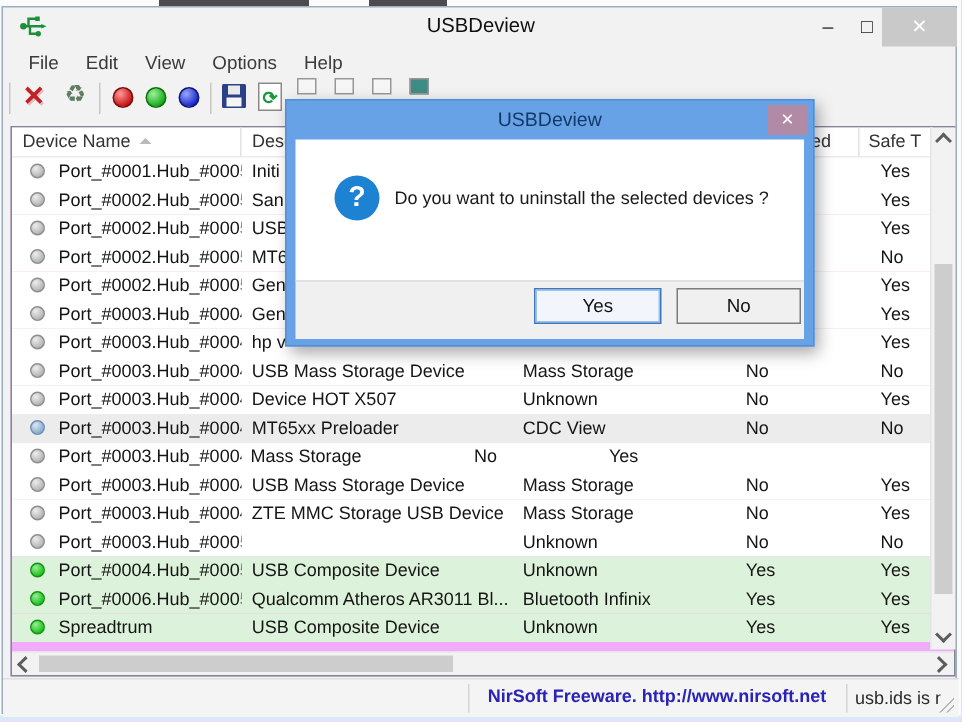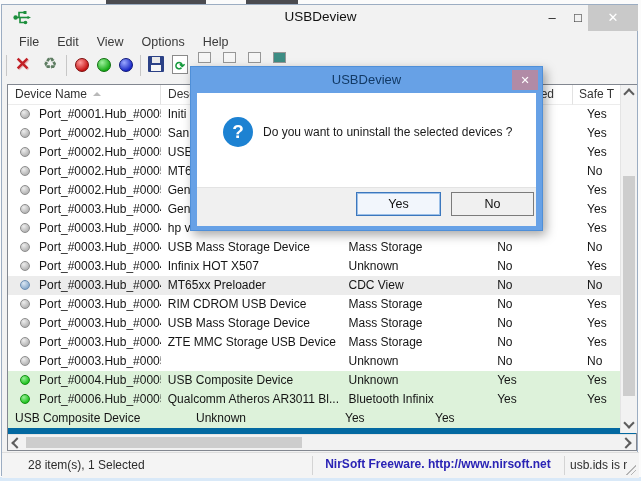--- a/index.html
+++ b/index.html
@@ -37,21 +37,21 @@
   .dot-blue3d{background:radial-gradient(circle at 35% 30%, #9aa8ff, #1423c4 75%);border:1px solid #0d1679;}
   .floppy{position:absolute;top:56px;width:16px;height:16px;background:#2b4186;border-radius:1px;}
   .floppy::before{content:"";position:absolute;left:4px;top:1px;width:8px;height:6px;background:#e9e9e9;}
   .floppy::after{content:"";position:absolute;left:3px;top:9px;width:10px;height:6px;background:#f5f5f5;}
   .refresh-doc{position:absolute;top:55px;width:14px;height:17px;background:#fff;
                border:1px solid #8a8a8a;text-align:center;}
   .refresh-doc span{font-size:12px;color:#159a3c;line-height:16px;font-weight:bold;}
   .tb-frag{position:absolute;top:52px;width:13px;height:11px;background:#f6f6f6;border:1px solid #979797;box-sizing:border-box;}
   .tb-frag.teal{background:#3d8d84;}
   
-  .listview{position:absolute;left:7px;top:84px;width:630px;height:367px;background:#0369a1;
+  .listview{position:absolute;left:7px;top:84px;width:630px;height:367px;background:#f0abfc;
             border:1px solid #828790;box-sizing:border-box;}
   .lv-header{position:absolute;left:0;top:0;height:20px;display:flex;font-size:12px;color:#333;background:#fff;}
   .hcell{box-sizing:border-box;height:20px;line-height:19px;border-right:1px solid #e2e2e2;
          border-bottom:1px solid #ececec;white-space:nowrap;overflow:hidden;}
   .sort-arrow{display:inline-block;width:0;height:0;margin-left:6px;margin-bottom:2px;
               border-left:4px solid transparent;border-right:4px solid transparent;
               border-bottom:4px solid #b9b9b9;}
   .rows{position:absolute;left:0;top:20px;width:613px;}
   .row{position:relative;display:flex;height:19px;font-size:12px;color:#151515;background:#fff;}
   .row.green{background:#ddf2da;}
@@ -205,35 +205,34 @@
       </div>
       <div class="row">
         <div class="cell col-name"><span class="dot dot-gray"></span><span>Port_#0003.Hub_#0004</span></div>
         <div class="cell col-desc">USB Mass Storage Device</div>
         <div class="cell col-type">Mass Storage</div>
         <div class="cell col-conn">No</div>
         <div class="cell col-safe">No</div>
       </div>
       <div class="row">
         <div class="cell col-name"><span class="dot dot-gray"></span><span>Port_#0003.Hub_#0004</span></div>
-        <div class="cell col-desc">Infinix HOT X507</div>
+        <div class="cell col-desc">Device HOT X507</div>
         <div class="cell col-type">Unknown</div>
         <div class="cell col-conn">No</div>
         <div class="cell col-safe">Yes</div>
       </div>
       <div class="row selected">
         <div class="cell col-name"><span class="dot dot-sel"></span><span>Port_#0003.Hub_#0004</span></div>
         <div class="cell col-desc">MT65xx Preloader</div>
         <div class="cell col-type">CDC View</div>
         <div class="cell col-conn">No</div>
         <div class="cell col-safe">No</div>
       </div>
       <div class="row">
         <div class="cell col-name"><span class="dot dot-gray"></span><span>Port_#0003.Hub_#0004</span></div>
-        <div class="cell col-desc">RIM CDROM USB Device</div>
         <div class="cell col-type">Mass Storage</div>
         <div class="cell col-conn">No</div>
         <div class="cell col-safe">Yes</div>
       </div>
       <div class="row">
         <div class="cell col-name"><span class="dot dot-gray"></span><span>Port_#0003.Hub_#0004</span></div>
         <div class="cell col-desc">USB Mass Storage Device</div>
         <div class="cell col-type">Mass Storage</div>
         <div class="cell col-conn">No</div>
         <div class="cell col-safe">Yes</div>
@@ -260,20 +259,21 @@
         <div class="cell col-safe">Yes</div>
       </div>
       <div class="row green">
         <div class="cell col-name"><span class="dot dot-green"></span><span>Port_#0006.Hub_#0005</span></div>
         <div class="cell col-desc">Qualcomm Atheros AR3011 Bl...</div>
         <div class="cell col-type">Bluetooth Infinix</div>
         <div class="cell col-conn">Yes</div>
         <div class="cell col-safe">Yes</div>
       </div>
       <div class="row green">
+        <div class="cell col-name"><span class="dot dot-green"></span><span>Spreadtrum</span></div>
         <div class="cell col-desc">USB Composite Device</div>
         <div class="cell col-type">Unknown</div>
         <div class="cell col-conn">Yes</div>
         <div class="cell col-safe">Yes</div>
       </div>
     </div>
 
   <div class="vscroll">
     <div class="sbtn" style="left:0;top:1px;">
         <span class="chev up"></span>
@@ -288,21 +288,20 @@
         <span class="chev left"></span>
       </div>
     <div class="hthumb"></div>
     <div class="sbtn" style="left:610px;top:0;">
         <span class="chev right"></span>
       </div>
   </div>
 </div>
 
 <div class="statusbar">
-  <span class="sb-left">28 item(s), 1 Selected</span>
   <div class="sb-div" style="left:310px;"></div>
   <span class="sb-center">NirSoft Freeware.  http://www.nirsoft.net</span>
   <div class="sb-div" style="left:562px;"></div>
   <span class="sb-right">usb.ids is n</span>
   <div class="grip"></div>
 </div>
 
 <div class="dialog">
   <div class="dlg-title">
     <span>USBDeview</span>

